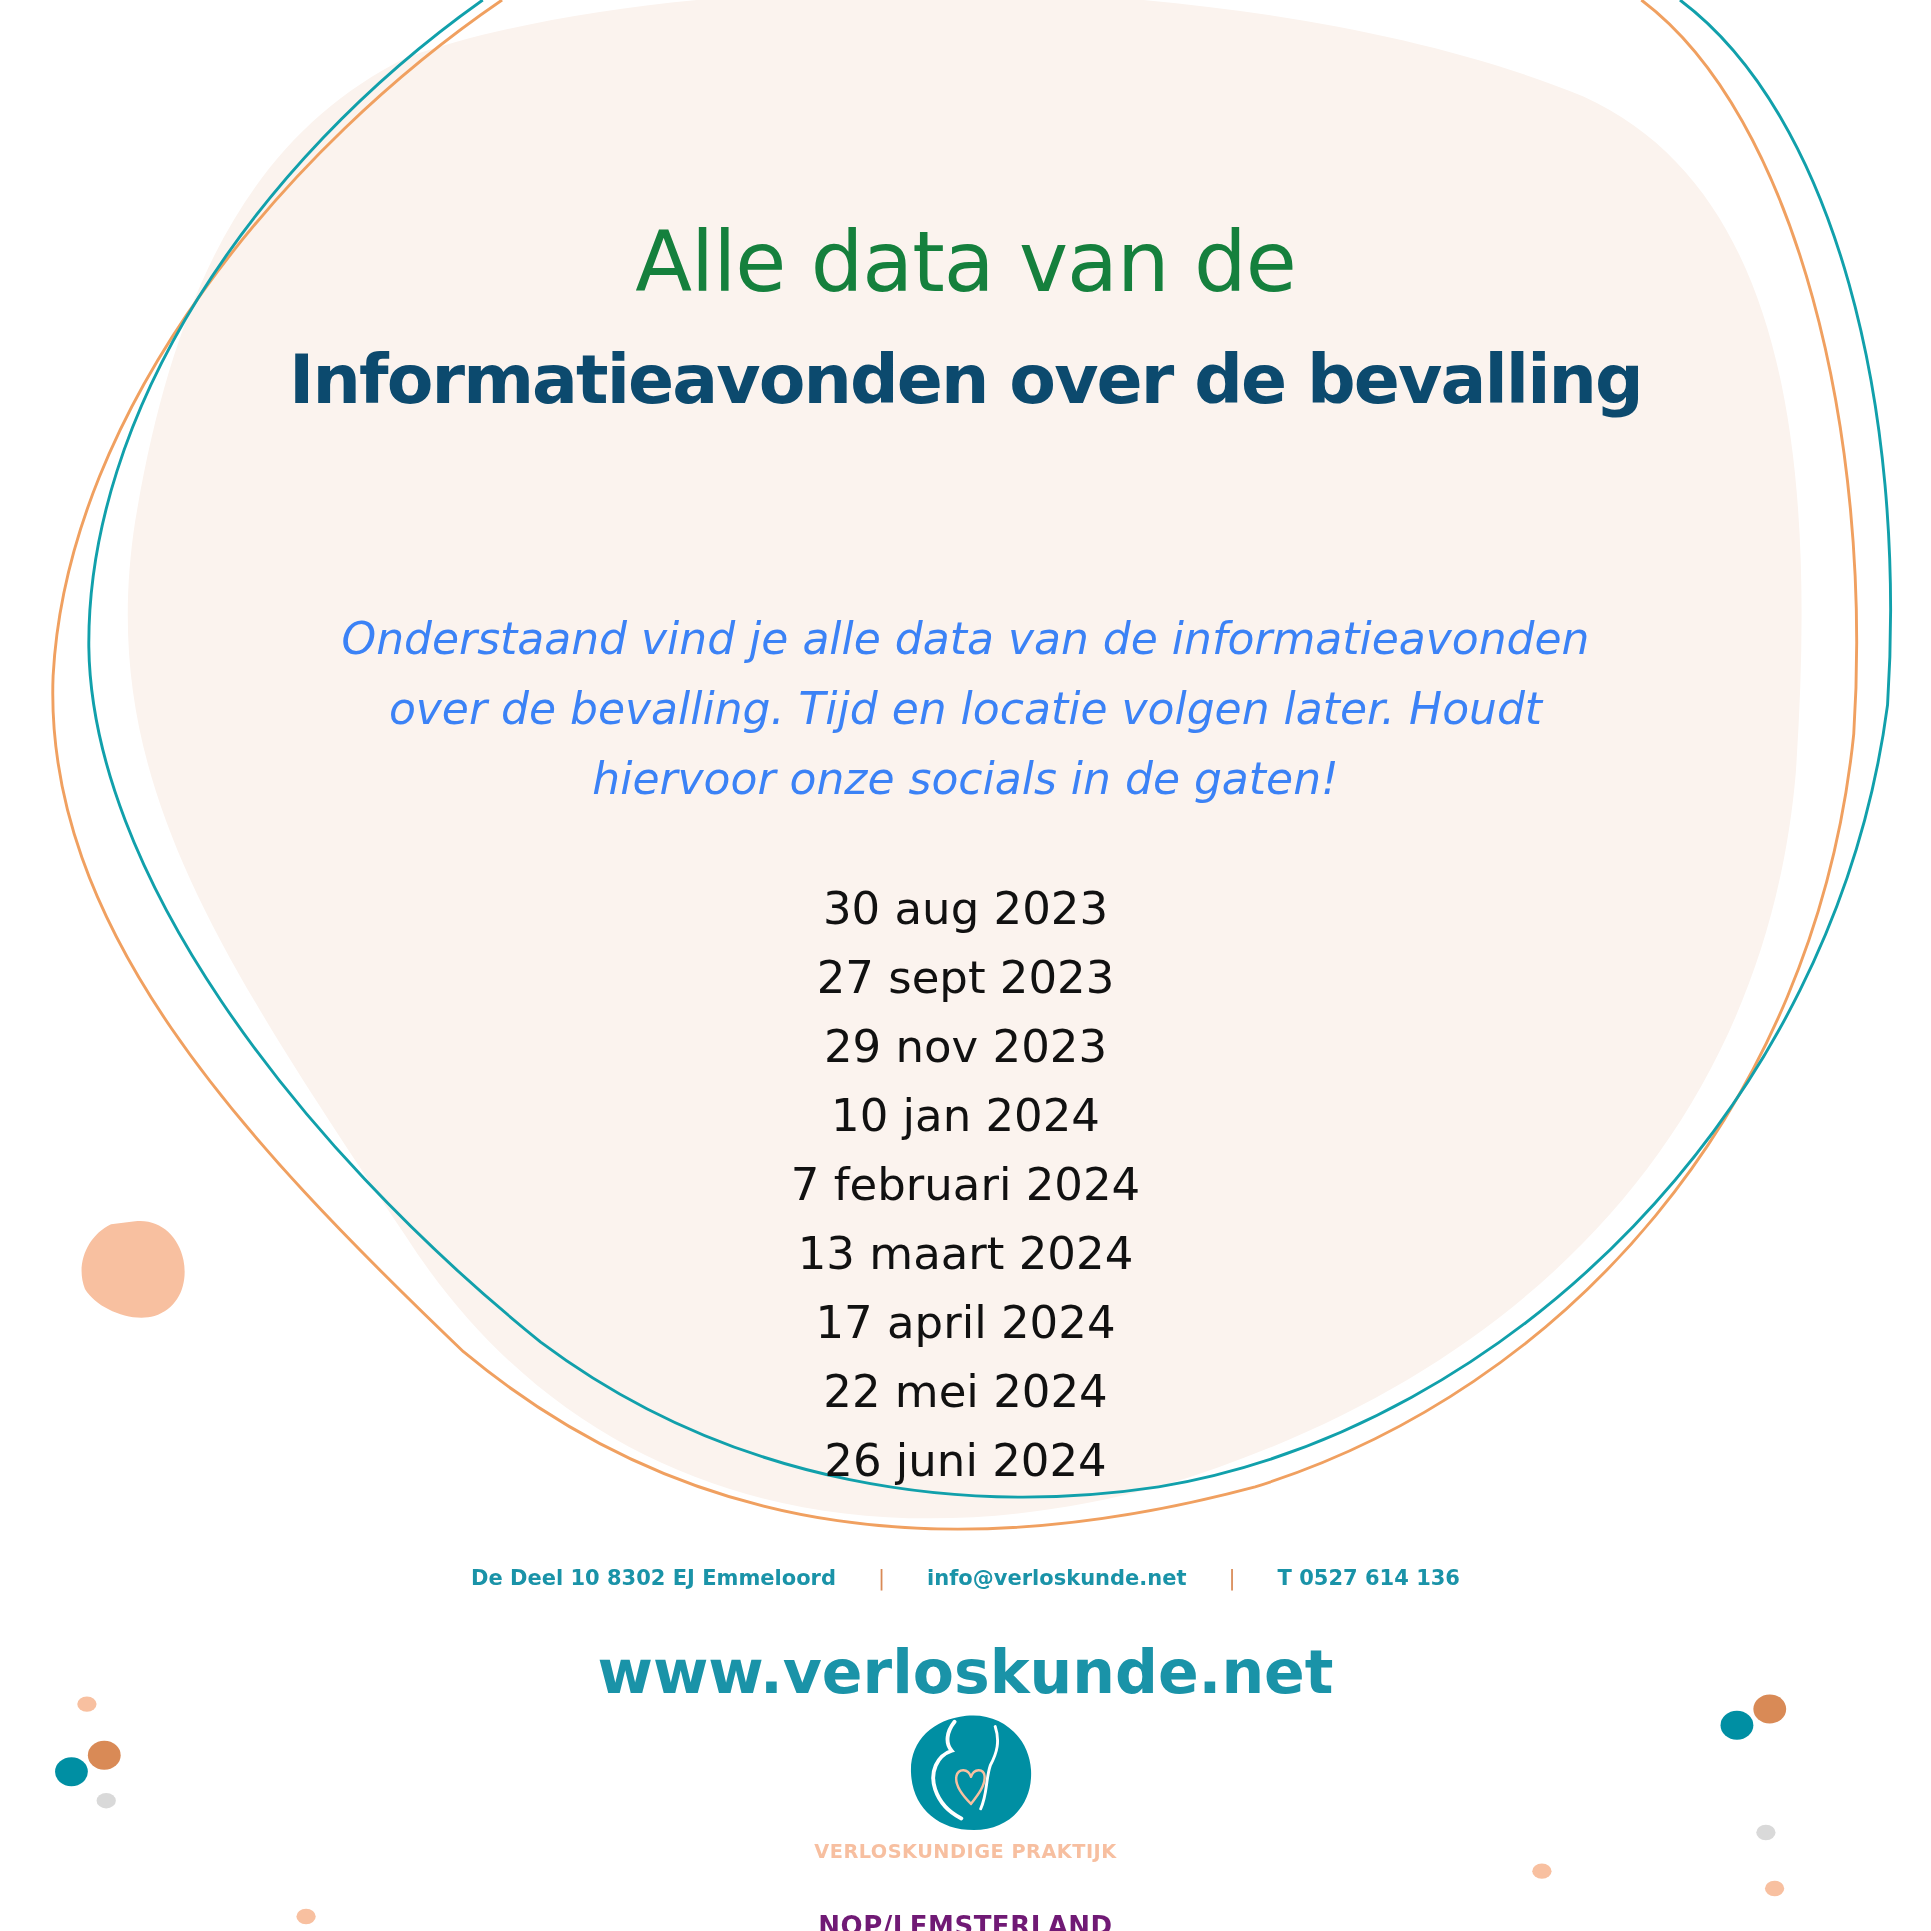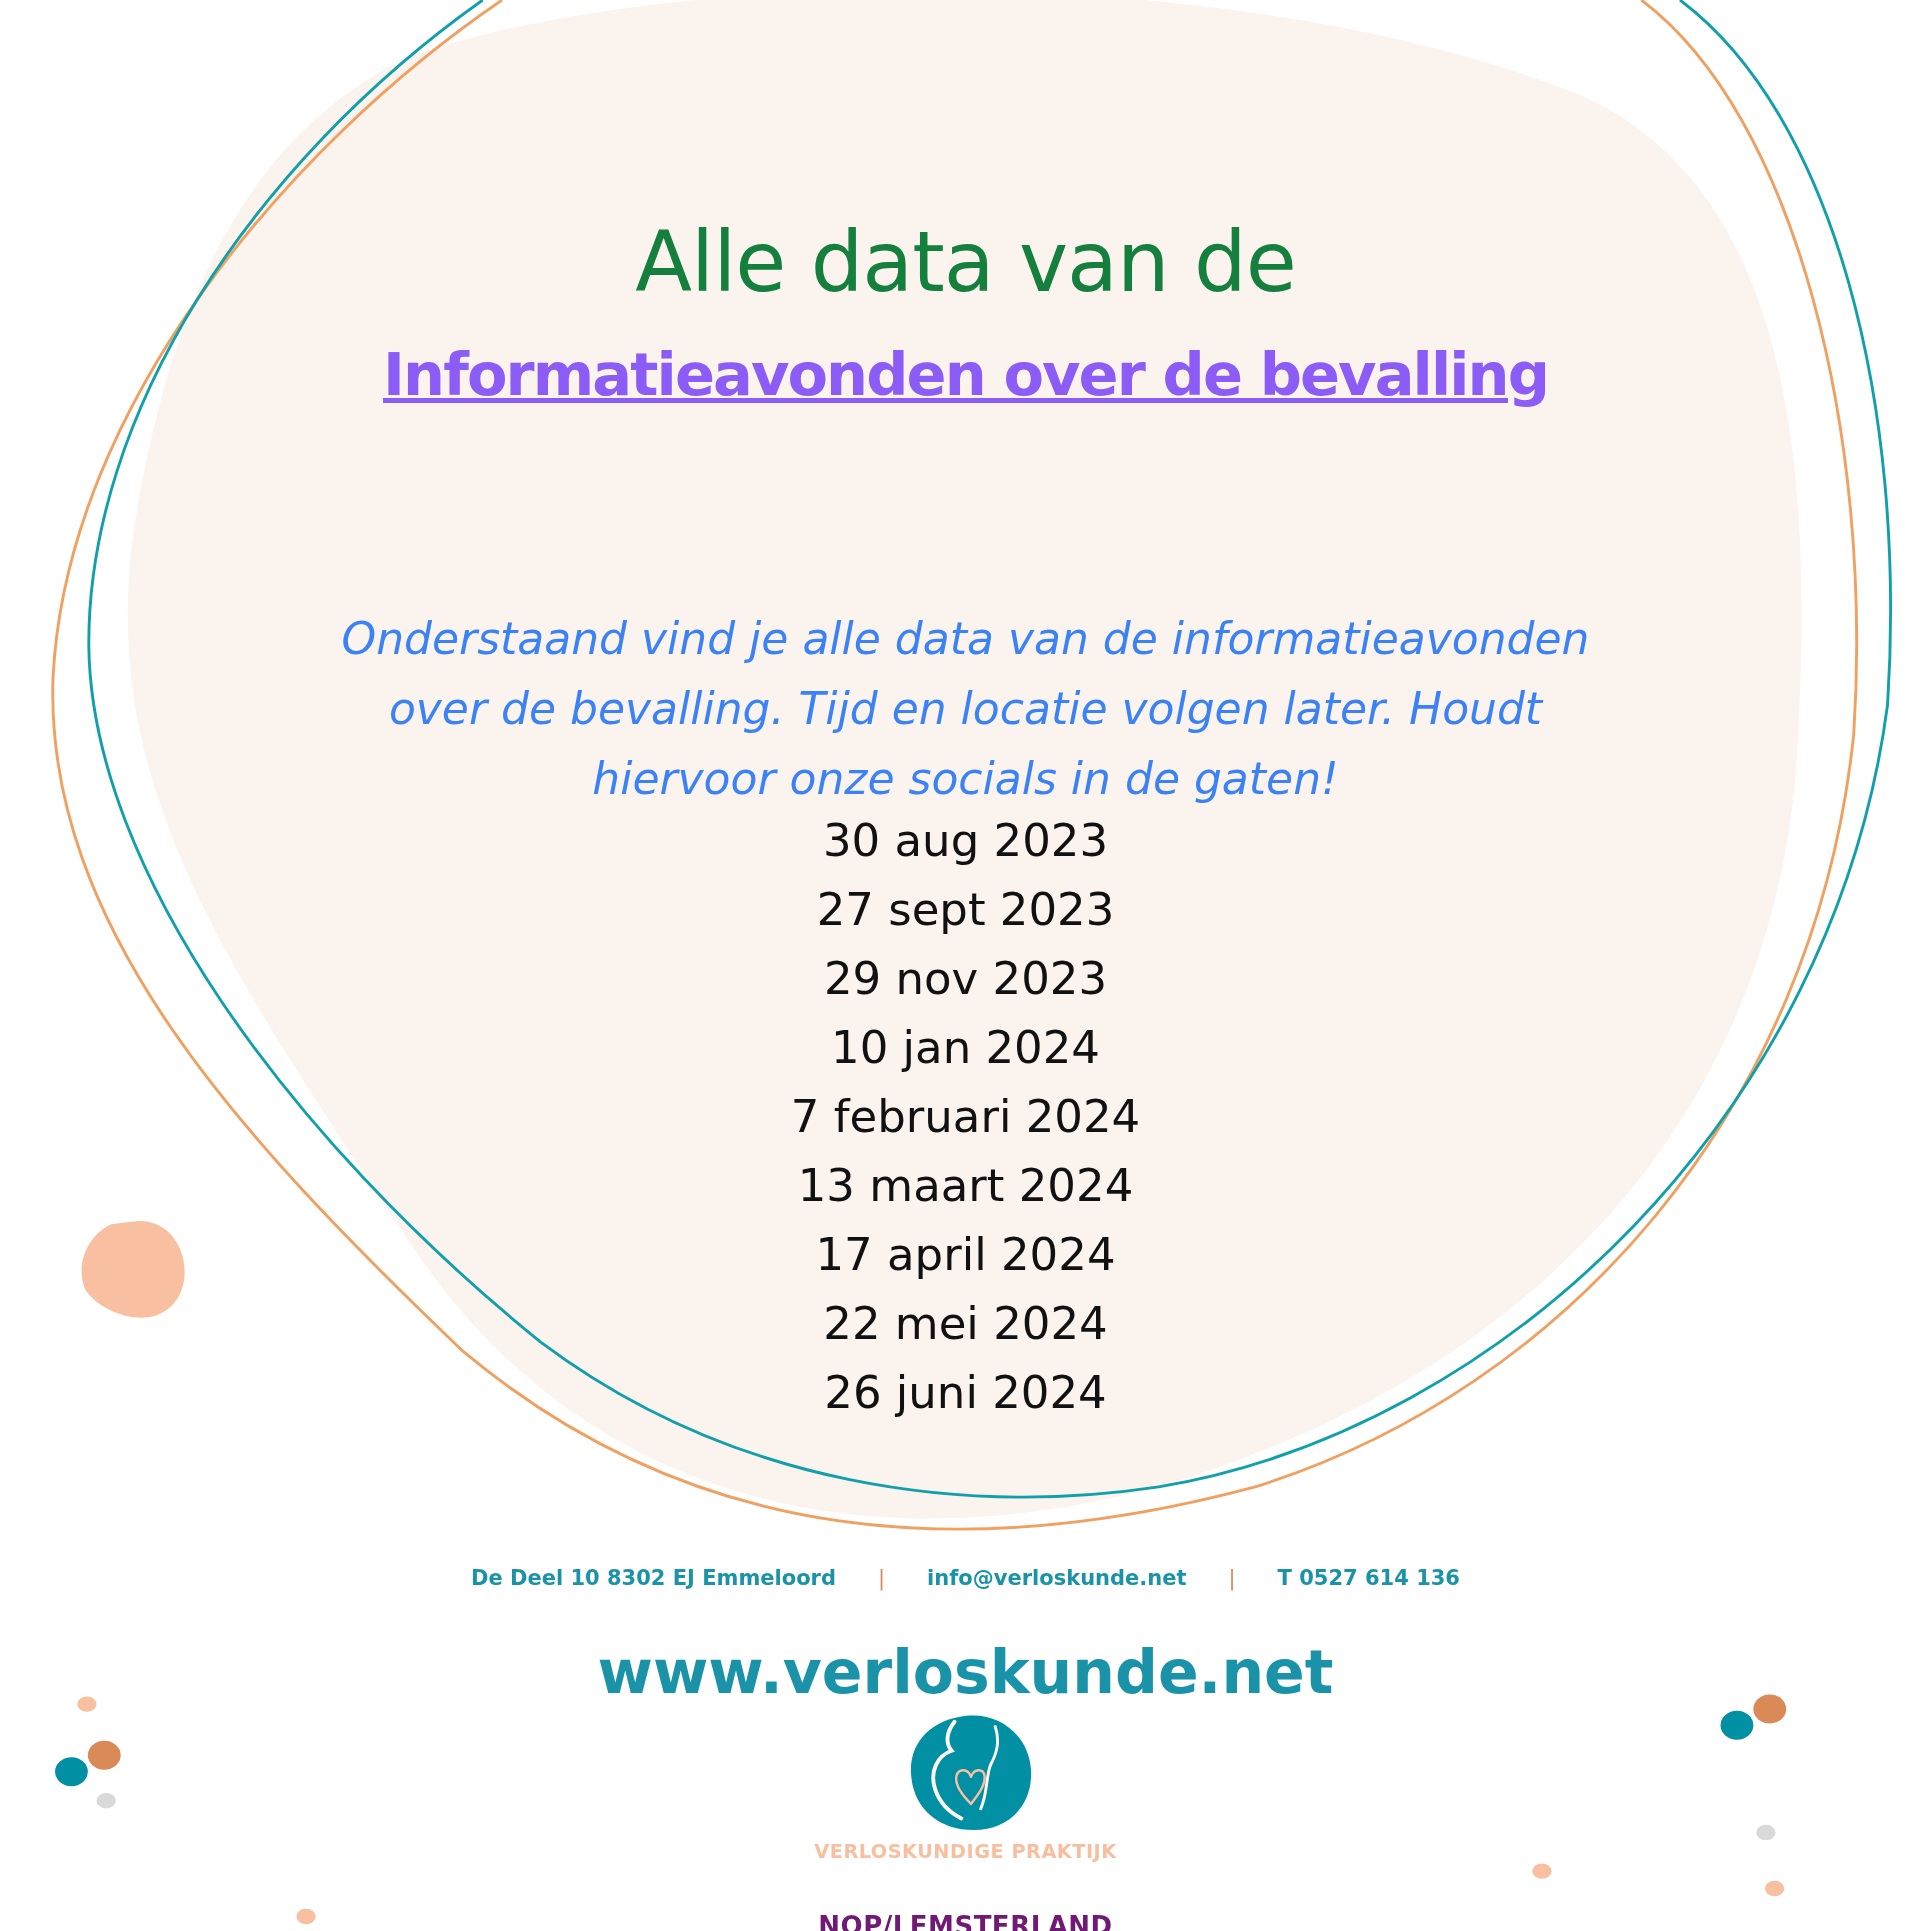--- a/index.html
+++ b/index.html
@@ -1,23 +1,23 @@
 <!DOCTYPE html>
 <html><head>
 <meta charset="utf-8">
 <style>
   html, body { margin:0; padding:0; background:#ffffff; }
   body { width:1931px; height:1931px; position:relative; overflow:hidden; font-family:"DejaVu Sans", sans-serif; }
   .bg-svg { position:absolute; left:0; top:0; width:1931px; height:1931px; }
   .abs { position:absolute; left:0; width:1931px; text-align:center; }
   .title-light { top:214px; font-size:83px; font-weight:400; color:#15803d; letter-spacing:-1px; }
-  .title-bold { top:340px; font-size:59px; font-weight:700; color:#8b5cf6; letter-spacing:-1.9px;text-decoration:underline; }
+  .title-bold { top:340px; font-size:68px; font-weight:700; color:#0c4a6e; letter-spacing:-1.9px; }
   .intro { top:604px; font-size:44px; line-height:70px; color:#3b82f6;font-style:italic; }
   .intro-inner { width:1274px; margin:0 auto; }
-  .dates { top:806px; font-size:45px; line-height:69px; color:#111111; }
+  .dates { top:874px; font-size:45px; line-height:69px; color:#111111; }
   .contact { top:1566px; font-size:21px; font-weight:700; color:#1a93a8; }
   .contact span { display:inline-block; }
   .sep { color:#d98a56; margin:0 42px; font-weight:400; }
   .website { top:1637px; font-size:60px; font-weight:700; color:#1a93a8; }
   .logo { position:absolute; left:908px; top:1712px; width:126px; height:121px; }
   .logo-line1 { top:1840px; font-size:19.3px; font-weight:700; color:#f7bfa0; letter-spacing:0.5px; }
   .logo-line2 { top:1911px; font-size:26px; font-weight:700; color:#701a75; letter-spacing:0.5px; }
 </style>
 </head>
 <body>

